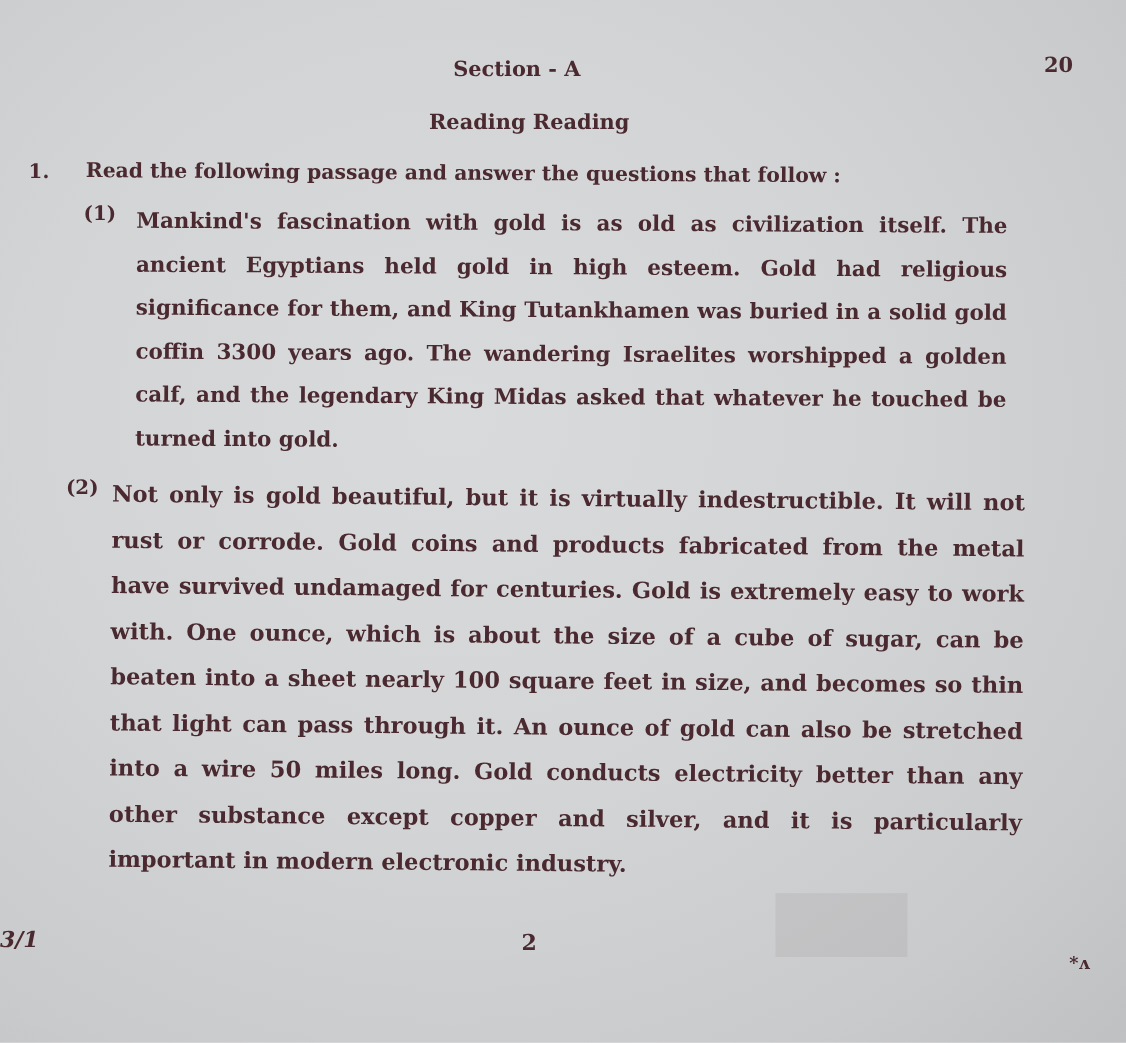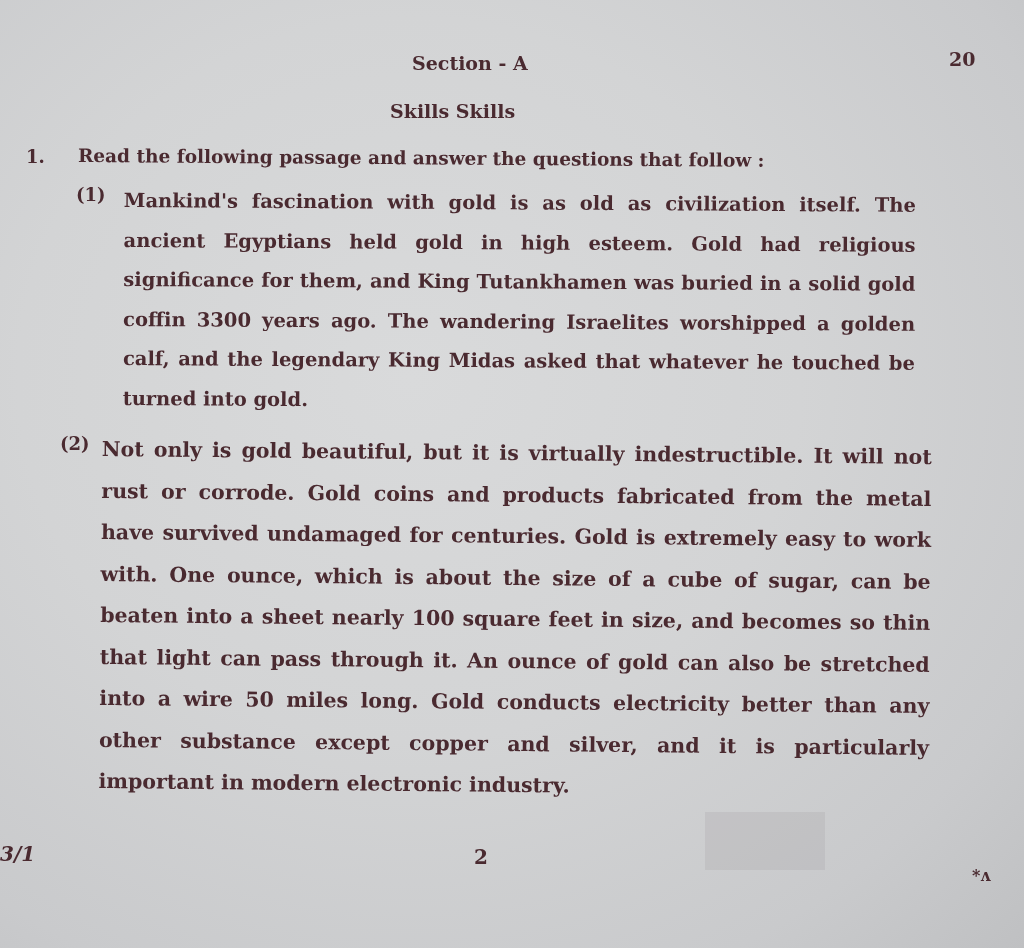--- a/index.html
+++ b/index.html
@@ -121,21 +121,21 @@
     }
   </style>
 </head>
 <body>
 
 <div class="page">
   <div class="stamp"></div>
 
   <div class="section-title">Section - A</div>
   <div class="marks">20</div>
-  <div class="sub-title">Skills Skills</div>
+  <div class="sub-title">Reading Reading</div>
 
   <div class="q-number">1.</div>
   <div class="q-text">Read the following passage and answer the questions that follow :</div>
 
   <div class="para-num p1num">(1)</div>
   <div class="para p1">Mankind's fascination with gold is as old as civilization itself. The ancient Egyptians held gold in high esteem. Gold had religious significance for them, and King Tutankhamen was buried in a solid gold coffin 3300 years ago. The wandering Israelites worshipped a golden calf, and the legendary King Midas asked that whatever he touched be turned into gold.</div>
 
   <div class="para-num p2num">(2)</div>
   <div class="para p2">Not only is gold beautiful, but it is virtually indestructible. It will not rust or corrode. Gold coins and products fabricated from the metal have survived undamaged for centuries. Gold is extremely easy to work with. One ounce, which is about the size of a cube of sugar, can be beaten into a sheet nearly 100 square feet in size, and becomes so thin that light can pass through it. An ounce of gold can also be stretched into a wire 50 miles long. Gold conducts electricity better than any other substance except copper and silver, and it is particularly important in modern electronic industry.</div>
 

